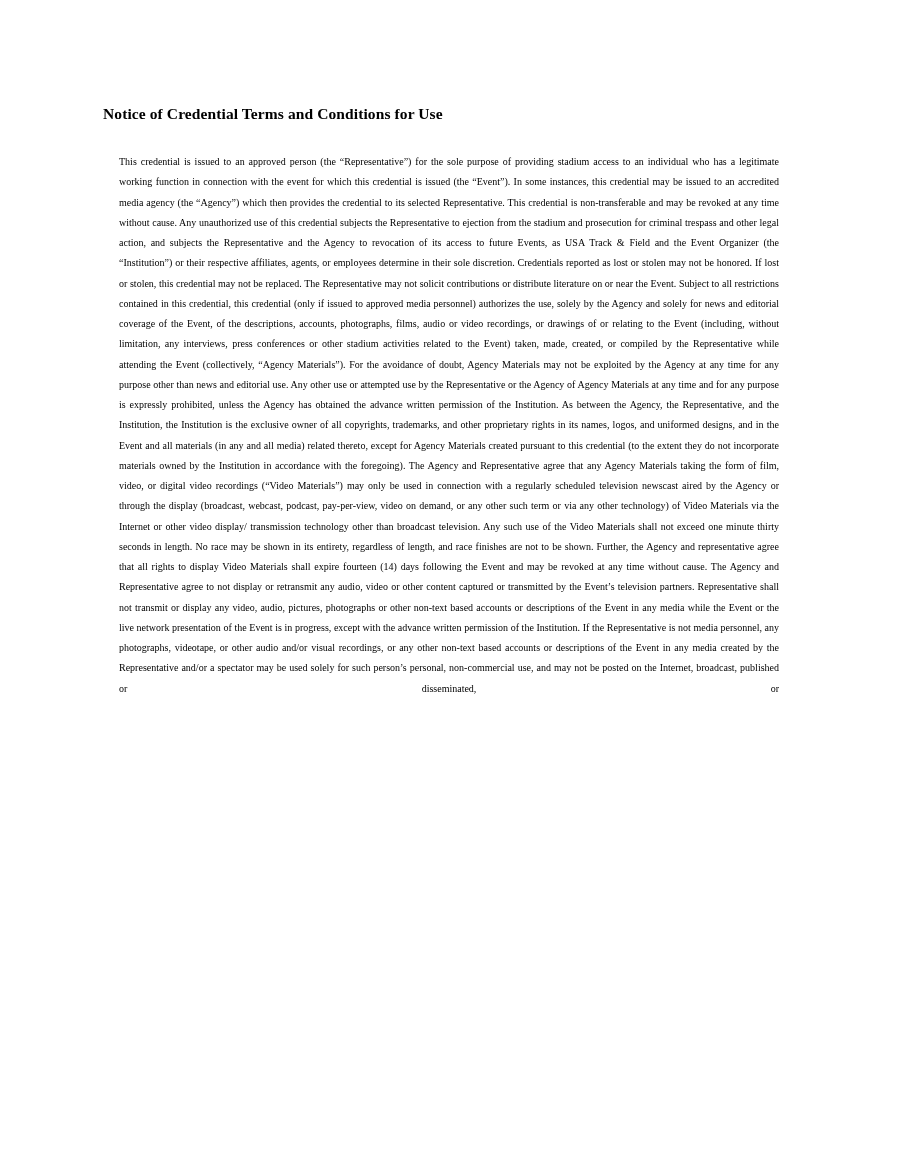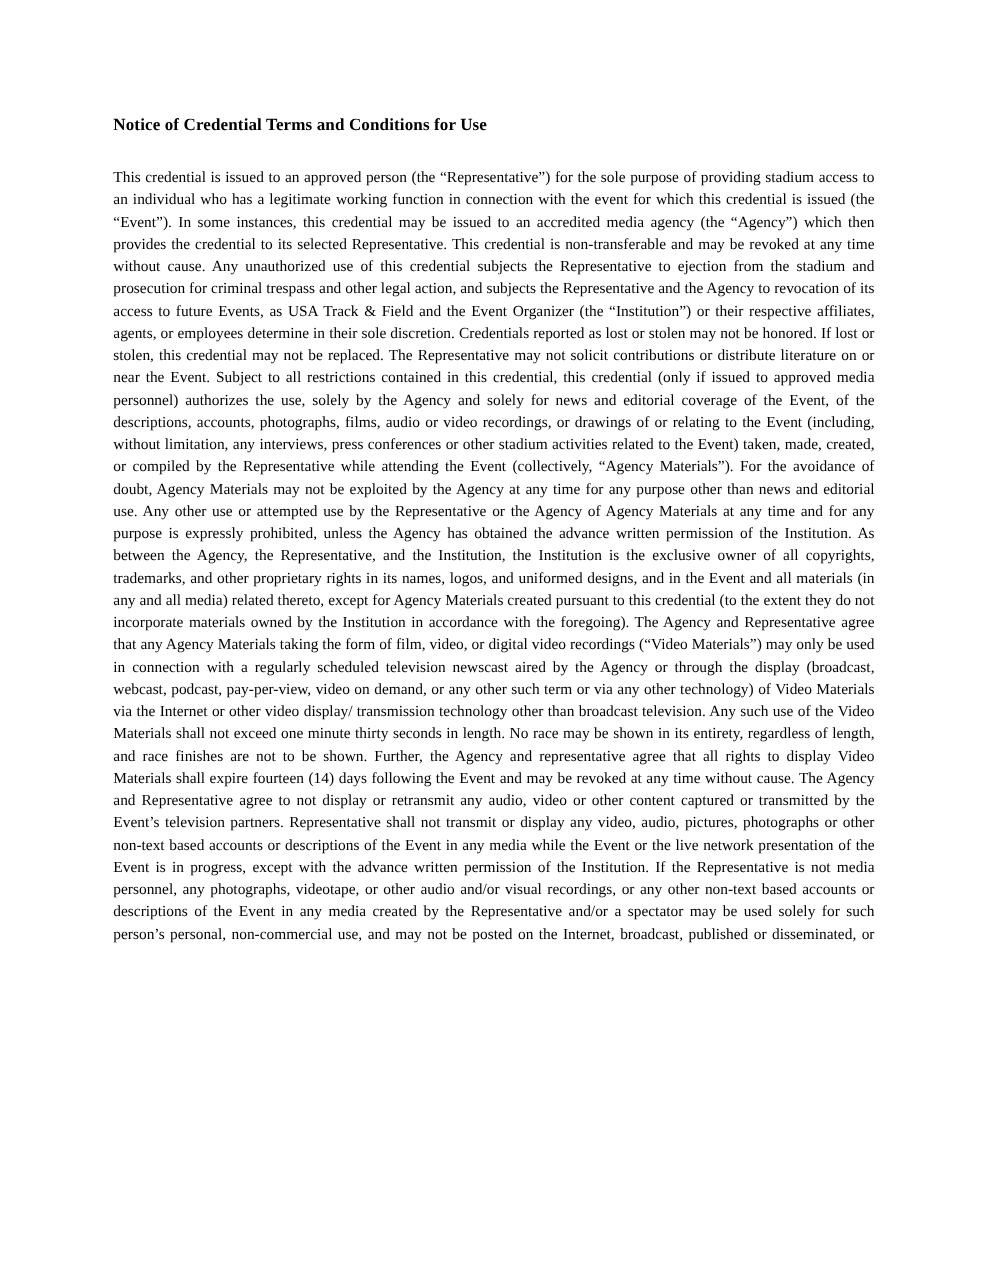--- a/index.html
+++ b/index.html
@@ -30,25 +30,25 @@
   .doc-title {
     font-size: 15.5px;
     font-weight: bold;
     line-height: 20px;
     letter-spacing: 0.1px;
     margin: 0 0 28px 0;
     text-align: left;
     white-space: nowrap;
   }
   .body-para {
-    font-size: 14px;
+    font-size: 10px;
     line-height: 20.25px;
     text-align: justify;
     text-justify: inter-word;
-    margin: 0;
+    margin: 16px;
     hyphens: none;
     -webkit-hyphens: none;
     word-spacing: 0.1px;
   }
   
   .body-para::after {
     content: "";
     display: inline-block;
     width: 100%;
   }

